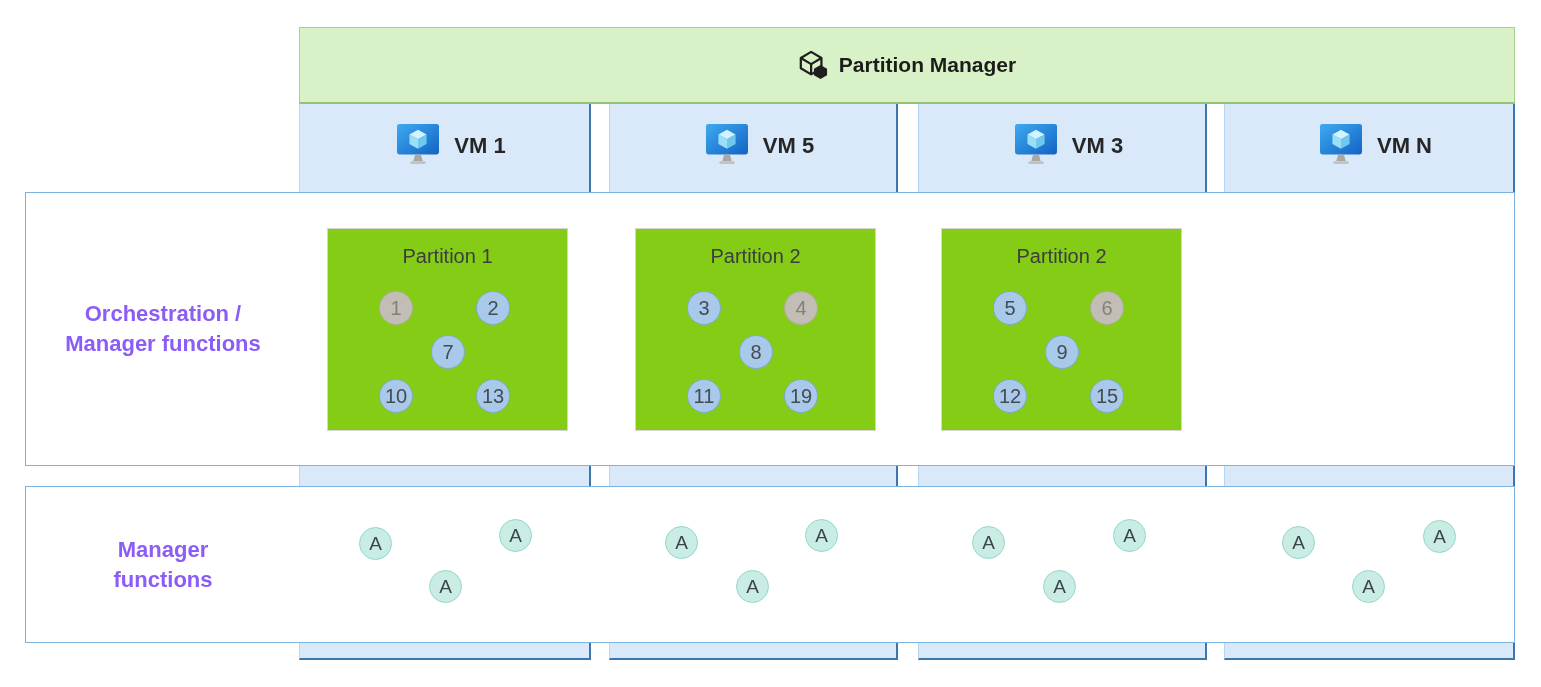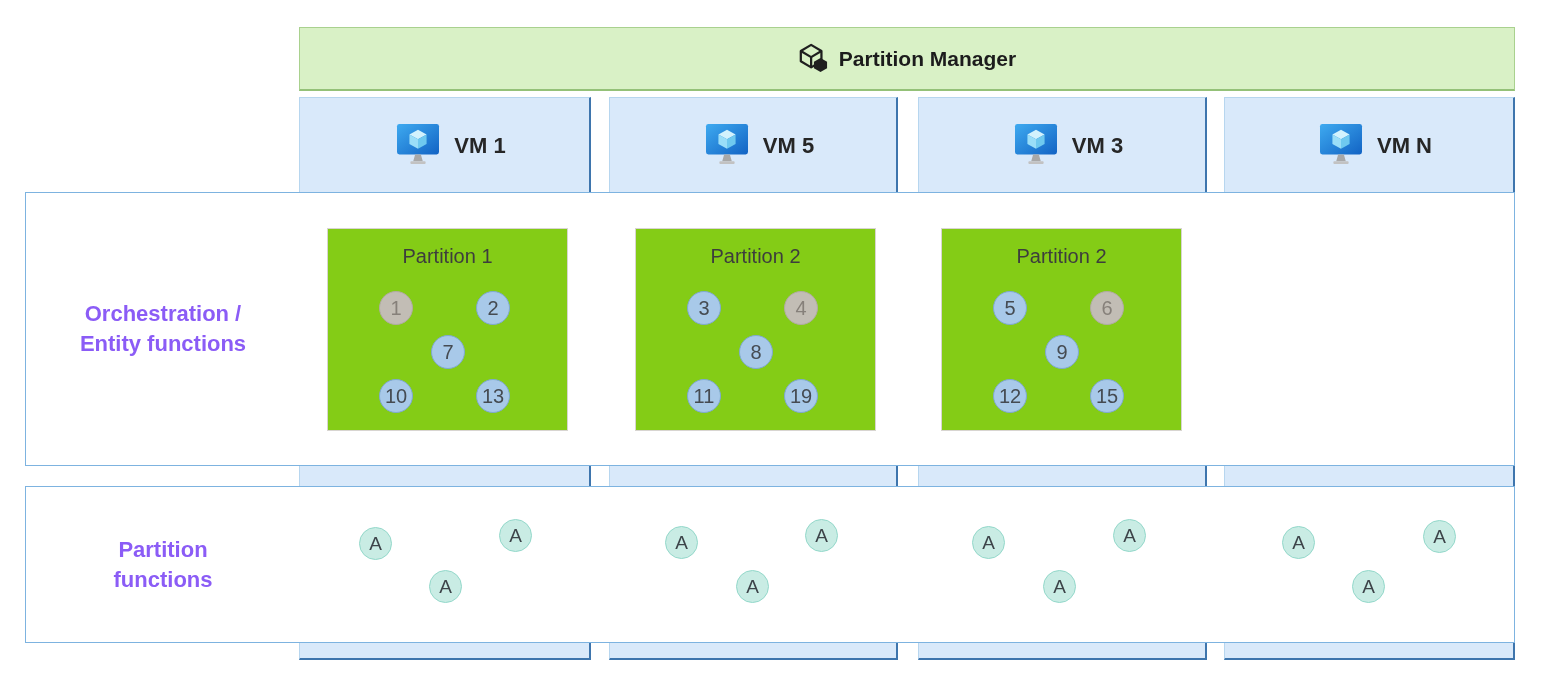--- a/index.html
+++ b/index.html
@@ -2,21 +2,21 @@
 <html><head>
 <meta charset="utf-8">
 <style>
   html,body{margin:0;padding:0;background:#ffffff;}
   .canvas{
     position:relative;width:1541px;height:687px;background:#ffffff;overflow:hidden;
     font-family:"Liberation Sans", sans-serif;color:#2b2b2b;
   }
   
   .pm-bar{
-    position:absolute;left:299px;top:27px;width:1216px;height:64px;box-sizing:border-box;
+    position:absolute;left:299px;top:27px;width:1216px;height:77px;box-sizing:border-box;
     background:#d9f1c6;border:1px solid #a9d18e;border-bottom:2px solid #94c178;
     display:flex;align-items:center;justify-content:center;gap:11px;z-index:1;
   }
   .pm-title{font-size:21px;font-weight:bold;color:#1c1c1c;}
   .pm-icon{display:flex;align-items:center;}
   
   .vm-col{
     position:absolute;top:97px;height:563px;box-sizing:border-box;background:#d9e9fa;
     border-top:1px solid #b7d6ef;border-left:1px solid #b7d6ef;
     border-right:2px solid #3e75ad;border-bottom:2px solid #3e75ad;z-index:1;
@@ -161,27 +161,27 @@
         </g>
         <polygon points="24,16 31,20 31,27 24,31 17,27 17,20" fill="#1f1f1f"></polygon>
       </svg>
     </span>
     <span class="pm-title">Partition Manager</span>
   </div>
 
   <div class="band band-orchestration">
     <div class="band-label">
       <span>Orchestration /</span>
-      <span>Entity functions</span>
+      <span>Manager functions</span>
     </div>
   </div>
 
   <div class="band band-activity">
     <div class="band-label">
-      <span>Partition</span>
+      <span>Manager</span>
       <span>functions</span>
     </div>
   </div>
 
   <div class="partition-box pbox-1">
     <div class="partition-title">Partition 1</div>
     <div class="inst ipos-1" data-state="idle">1</div>
     <div class="inst ipos-2" data-state="active">2</div>
     <div class="inst ipos-3" data-state="active">7</div>
     <div class="inst ipos-4" data-state="active">10</div>

